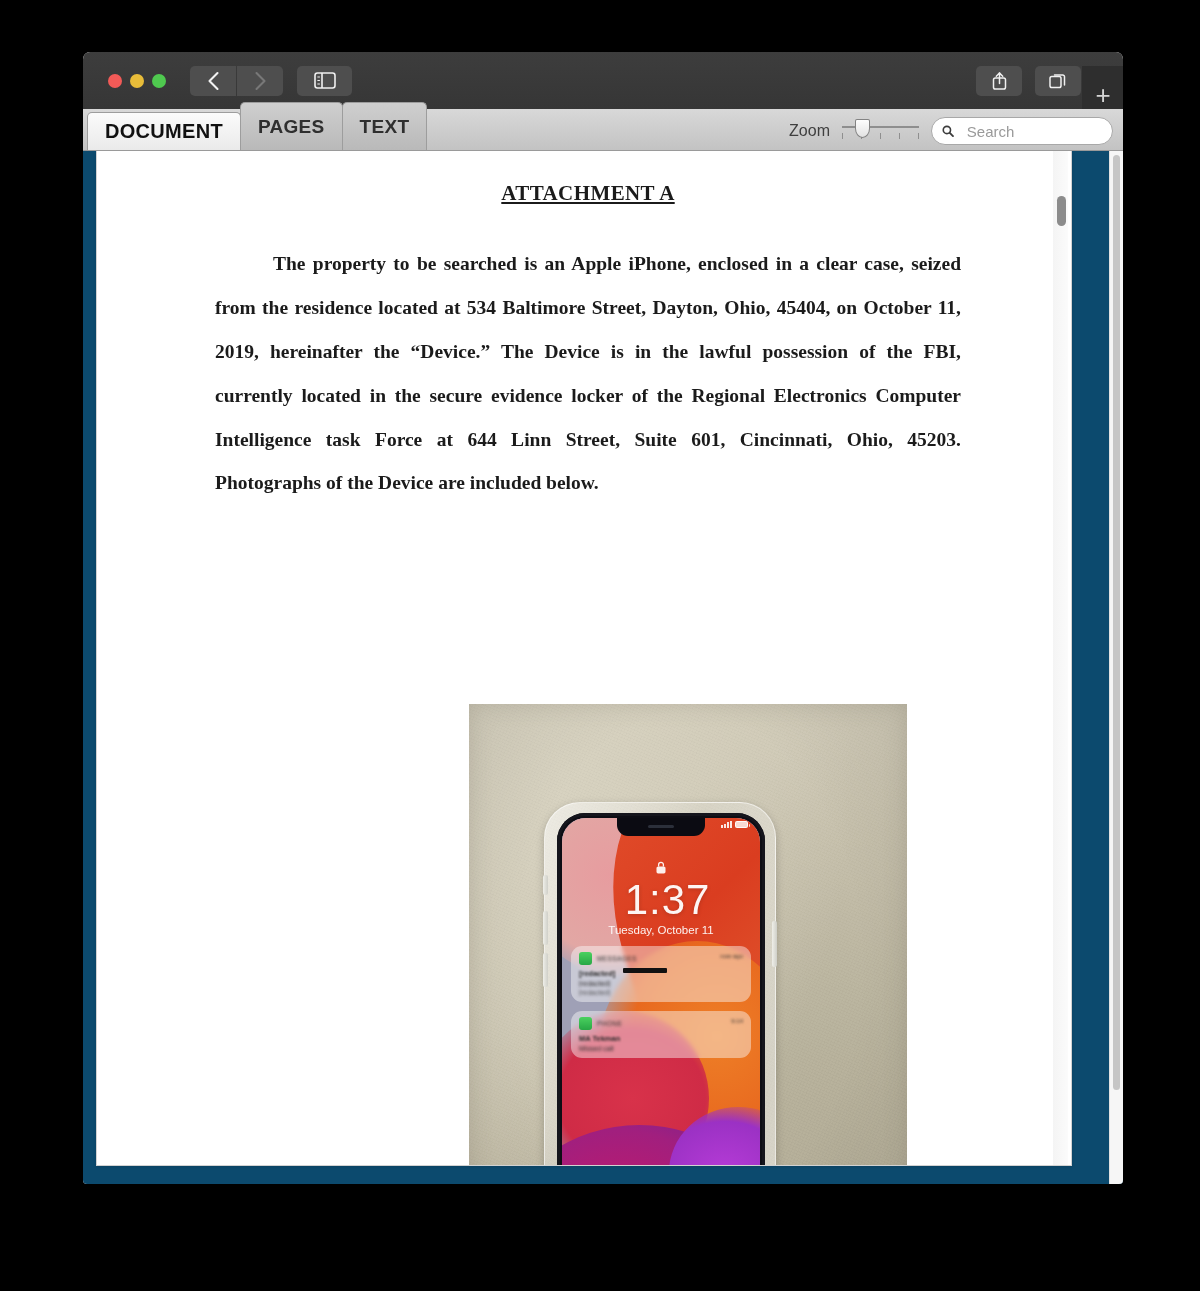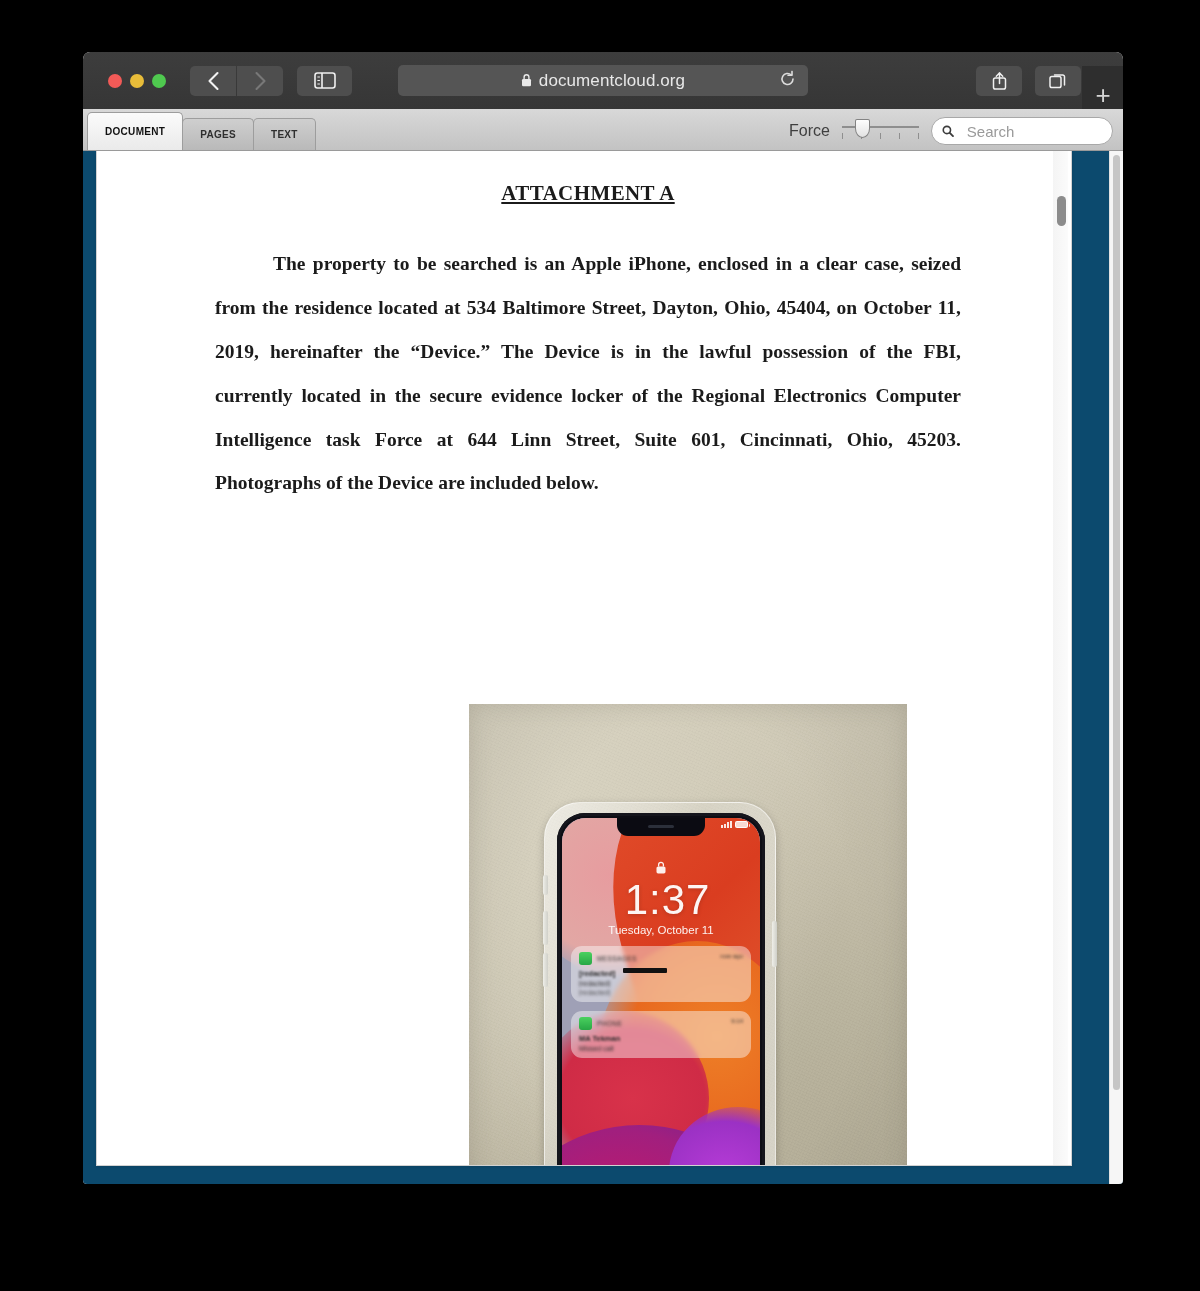--- a/index.html
+++ b/index.html
@@ -113,40 +113,40 @@
   .dc-bar {
     position: relative;
     height: 42px;
     background: linear-gradient(180deg, #d8d8d8 0%, #c3c3c3 100%);
     border-bottom: 1px solid #9a9a9a;
     display: flex;
     align-items: flex-end;
   }
   .tabs { display: flex; align-items: flex-end; height: 100%; padding-left: 4px;}
   .tab {
-    height: 32px;
+    height: 48px;
     padding: 0 17px;
     display: flex; align-items: center;
-    font-size: 10px;
+    font-size: 19px;
     font-weight: bold;
     color: #3b3b3b;
     letter-spacing: 0.3px;
     background: linear-gradient(180deg, #cfcfcf 0%, #b9b9b9 100%);
     border: 1px solid #9d9d9d;
     border-bottom: none;
     border-radius: 5px 5px 0 0;
     margin-right: -1px;
     position: relative;
   }
   .tab.active {
     background: linear-gradient(180deg, #fbfbfb 0%, #eaeaea 100%);
     color: #111;
     z-index: 3;
     height: 38px;
-    font-size: 10px;
+    font-size: 20px;
   }
   .tab:not(.active) { color: #2f2f2f; font-weight: bold; }
 
   .dc-right {
     position: absolute;
     right: 10px;
     bottom: 5px;
     display: flex;
     align-items: center;
     gap: 12px;
@@ -499,34 +499,20 @@
     <button class="tbtn wide">
       <svg width="22" height="17" viewBox="0 0 22 17">
         <rect x="1" y="1" width="20" height="15" rx="2.4" fill="none" stroke="#f0f0f0" stroke-width="1.6"></rect>
         <line x1="8" y1="1" x2="8" y2="16" stroke="#f0f0f0" stroke-width="1.6"></line>
         <line x1="3.4" y1="5" x2="5.9" y2="5" stroke="#f0f0f0" stroke-width="1.2"></line>
         <line x1="3.4" y1="8.5" x2="5.9" y2="8.5" stroke="#f0f0f0" stroke-width="1.2"></line>
         <line x1="3.4" y1="12" x2="5.9" y2="12" stroke="#f0f0f0" stroke-width="1.2"></line>
       </svg>
     </button>
 
-    <div class="urlbar">
-      <span class="url-text">
-        <svg class="lock-ico" width="11" height="14" viewBox="0 0 11 14">
-          <rect x="1" y="6" width="9" height="7.2" rx="1.3" fill="#e9e9e9"></rect>
-          <path d="M3.1 6 V4.2 a2.4 2.4 0 0 1 4.8 0 V6" fill="none" stroke="#e9e9e9" stroke-width="1.4"></path>
-        </svg><span>documentcloud.org</span>
-      </span>
-      <span class="reload">
-        <svg width="17" height="17" viewBox="0 0 17 17">
-          <path d="M14 8.5 a5.5 5.5 0 1 1 -1.7 -4" fill="none" stroke="#dcdcdc" stroke-width="1.6" stroke-linecap="round"></path>
-          <path d="M13 0.8 L13 4.8 L9 4.8" fill="none" stroke="#dcdcdc" stroke-width="1.6" stroke-linecap="round" stroke-linejoin="round"></path>
-        </svg>
-      </span>
-    </div>
 
     <div class="right-btns">
       <button class="tbtn">
         <svg width="17" height="20" viewBox="0 0 17 20">
           <rect x="2.5" y="7" width="12" height="11" rx="1.8" fill="none" stroke="#f0f0f0" stroke-width="1.5"></rect>
           <line x1="8.5" y1="2" x2="8.5" y2="12.5" stroke="#f0f0f0" stroke-width="1.5" stroke-linecap="round"></line>
           <path d="M5.3 5.2 L8.5 2 L11.7 5.2" fill="none" stroke="#f0f0f0" stroke-width="1.5" stroke-linecap="round" stroke-linejoin="round"></path>
         </svg>
       </button>
       <button class="tbtn">
@@ -549,21 +535,21 @@
       </div>
       <div class="tab">
         <span>PAGES</span>
       </div>
       <div class="tab">
         <span>TEXT</span>
       </div>
     </div>
 
     <div class="dc-right">
-      <span class="zoom-label">Force</span>
+      <span class="zoom-label">Zoom</span>
       <div class="zoom-slider">
         <div class="zoom-track"></div>
         <div class="zoom-ticks">
           <i></i>
             <i></i>
             <i></i>
             <i></i>
             <i></i>
         </div>
         <div class="zoom-handle"></div>

